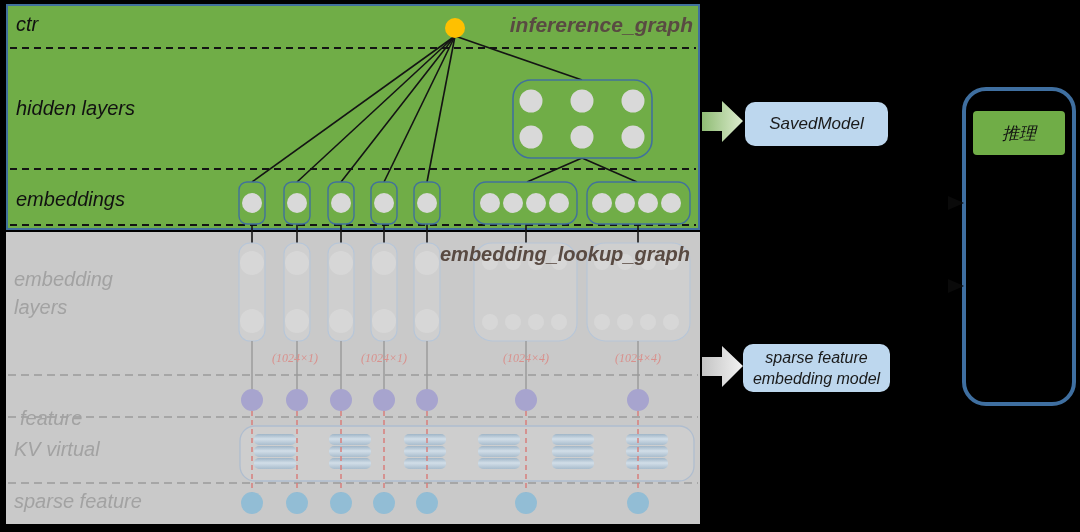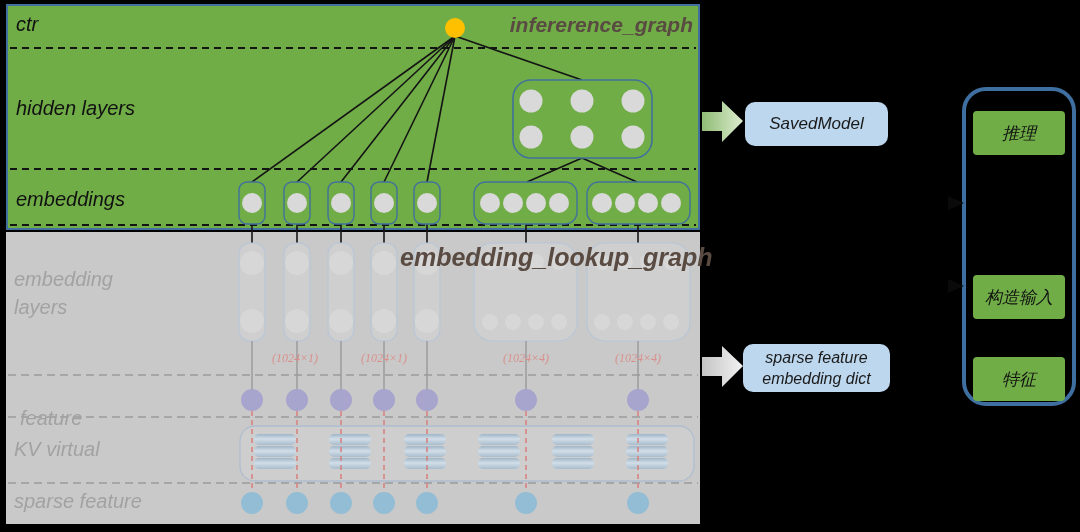--- a/index.html
+++ b/index.html
@@ -7,21 +7,21 @@
          font-family:"Liberation Sans",sans-serif;font-style:italic;}
   .abs{position:absolute;}
   #green-box{left:6px;top:4px;width:690px;height:222px;background:#70AD47;
              border:2px solid #41719C;z-index:0;}
   #gray-box{left:6px;top:232px;width:694px;height:292px;background:#C9C9C9;z-index:0;}
   #overlay{left:0;top:0;width:1080px;height:532px;z-index:1;pointer-events:none;}
   .row-label{color:#111;font-size:20px;z-index:2;}
   .dim-label{color:#A2A2A2;font-size:20px;z-index:2;text-align:center;}
   .graph-title{color:#594A42;font-weight:bold;z-index:2;}
   #inference-title{left:488px;top:13px;width:205px;font-size:21px;text-align:right;}
-  #lookup-title{left:400px;top:243px;width:290px;font-size:25px;text-align:right;}
+  #lookup-title{left:400px;top:243px;width:290px;font-size:20px;text-align:right;}
   .dims{color:#D9908C;font-size:12px;font-family:"Liberation Serif",serif;
         transform:translateX(-50%);z-index:2;white-space:nowrap;}
   .bluebox{background:#BDD7EE;border-radius:10px;color:#1a1a1a;display:flex;
            flex-direction:column;align-items:center;justify-content:center;z-index:2;}
   #savedmodel-box{left:745px;top:102px;width:143px;height:44px;font-size:17px;}
   #dict-box{left:743px;top:344px;width:147px;height:48px;font-size:16px;line-height:21px;}
   #runtime-panel{left:962px;top:87px;width:106px;height:311px;border:4px solid #3F6FA0;
                  border-radius:24px;z-index:2;}
   .runtime-item{position:absolute;left:7px;width:92px;height:44px;background:#70AD47;
                 border-radius:4px;color:#111;font-size:17px;display:flex;
@@ -254,24 +254,22 @@
   <div class="abs dims" style="left:295px;top:351px">(1024×1)</div>
   <div class="abs dims" style="left:384px;top:351px">(1024×1)</div>
   <div class="abs dims" style="left:526px;top:351px">(1024×4)</div>
   <div class="abs dims" style="left:638px;top:351px">(1024×4)</div>
 
   <div id="savedmodel-box" class="abs bluebox">
     <span>SavedModel</span>
   </div>
   <div id="dict-box" class="abs bluebox">
     <span>sparse feature</span>
-    <span>embedding dict</span>
+    <span>embedding model</span>
   </div>
 
   <div id="runtime-panel" class="abs">
     <div class="runtime-item" style="top:10px">推理</div>
-    <div class="runtime-item" style="top:174px">构造输入</div>
-    <div class="runtime-item" style="top:256px">特征</div>
   </div>
   <div class="panel-arrowhead" style="left:948px;top:196px"></div>
   <div class="panel-arrowhead" style="left:948px;top:279px"></div>
 
 </div>
 
 </body></html>

